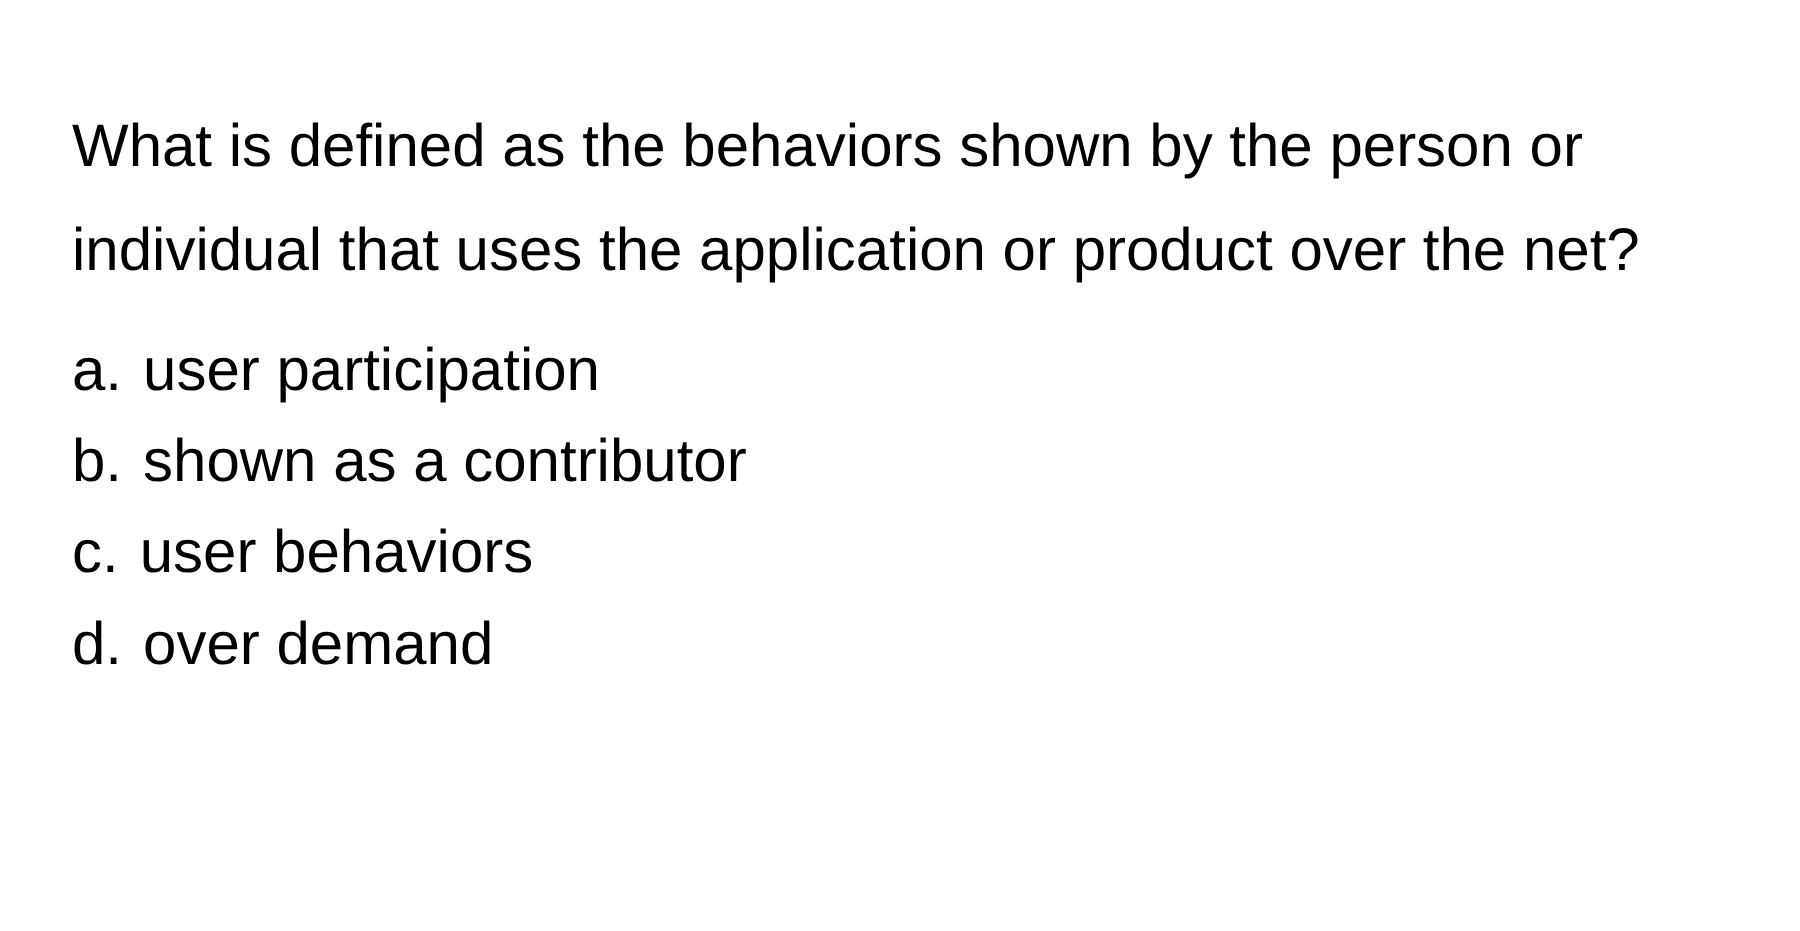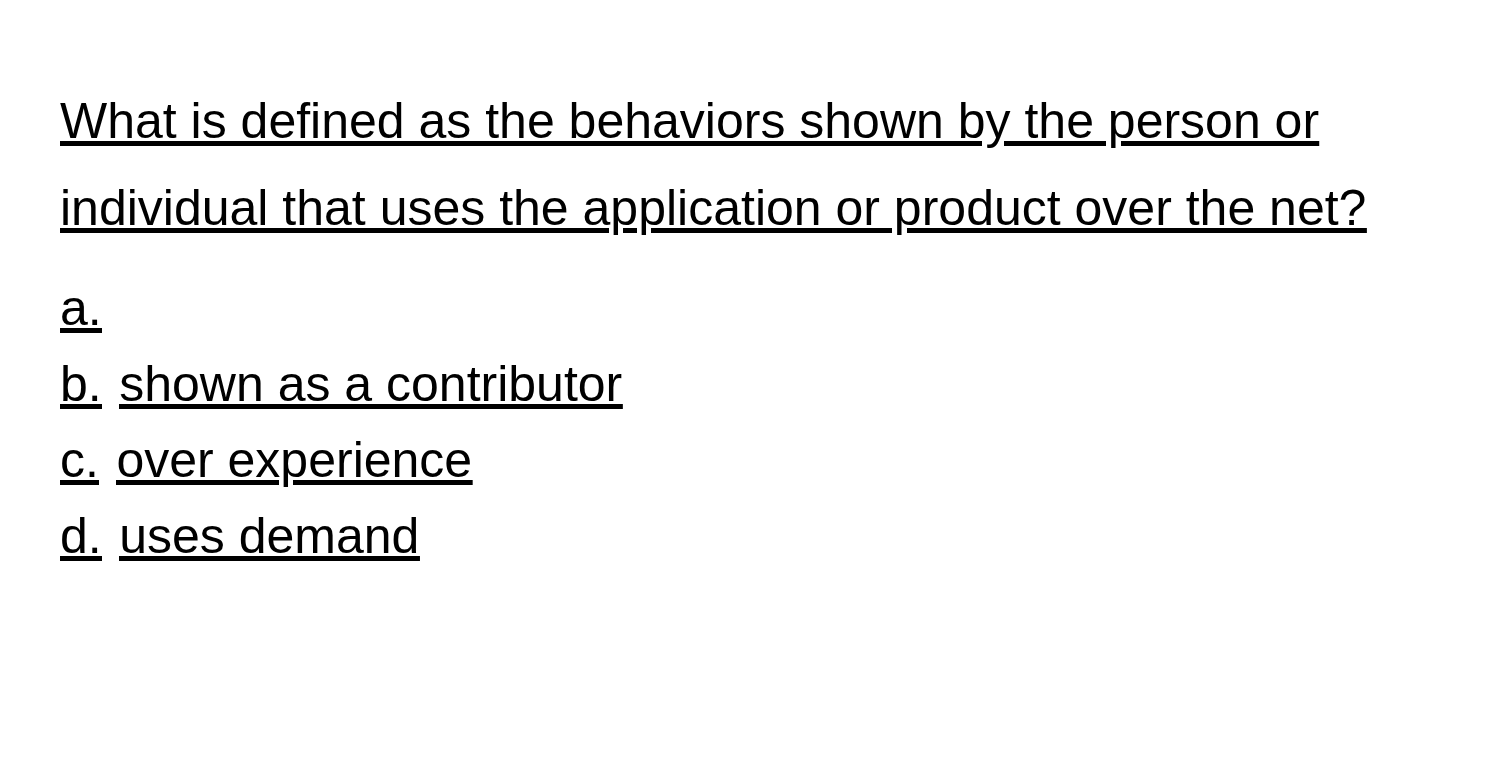--- a/index.html
+++ b/index.html
@@ -1,19 +1,18 @@
 <!DOCTYPE html>
 <html><head>
   <meta charset="utf-8">
   <style>
     * {
       margin: 0;
       padding: 0;
       box-sizing: border-box;
-      text-decoration: underline;
     }
     html, body {
       width: 1500px;
       height: 776px;
       background: #ffffff;
       font-family: -apple-system, BlinkMacSystemFont, "Segoe UI", Helvetica, Arial, sans-serif;
       color: #000000;
     }
     .content {
       padding: 78px 60px 0 60px;
@@ -36,27 +35,28 @@
     }
   </style>
 </head>
 <body>
 
 <div class="content">
   <p class="question">What is defined as the behaviors shown by the person or individual that uses the application or product over the net?</p>
   <ul class="options">
     <li class="option">
       <span class="option-letter">a.</span>
+      <span>user participation</span>
     </li>
     <li class="option">
       <span class="option-letter">b.</span>
       <span>shown as a contributor</span>
     </li>
     <li class="option">
       <span class="option-letter">c.</span>
-      <span>over experience</span>
+      <span>user behaviors</span>
     </li>
     <li class="option">
       <span class="option-letter">d.</span>
-      <span>uses demand</span>
+      <span>over demand</span>
     </li>
   </ul>
 </div>
 
 </body></html>

